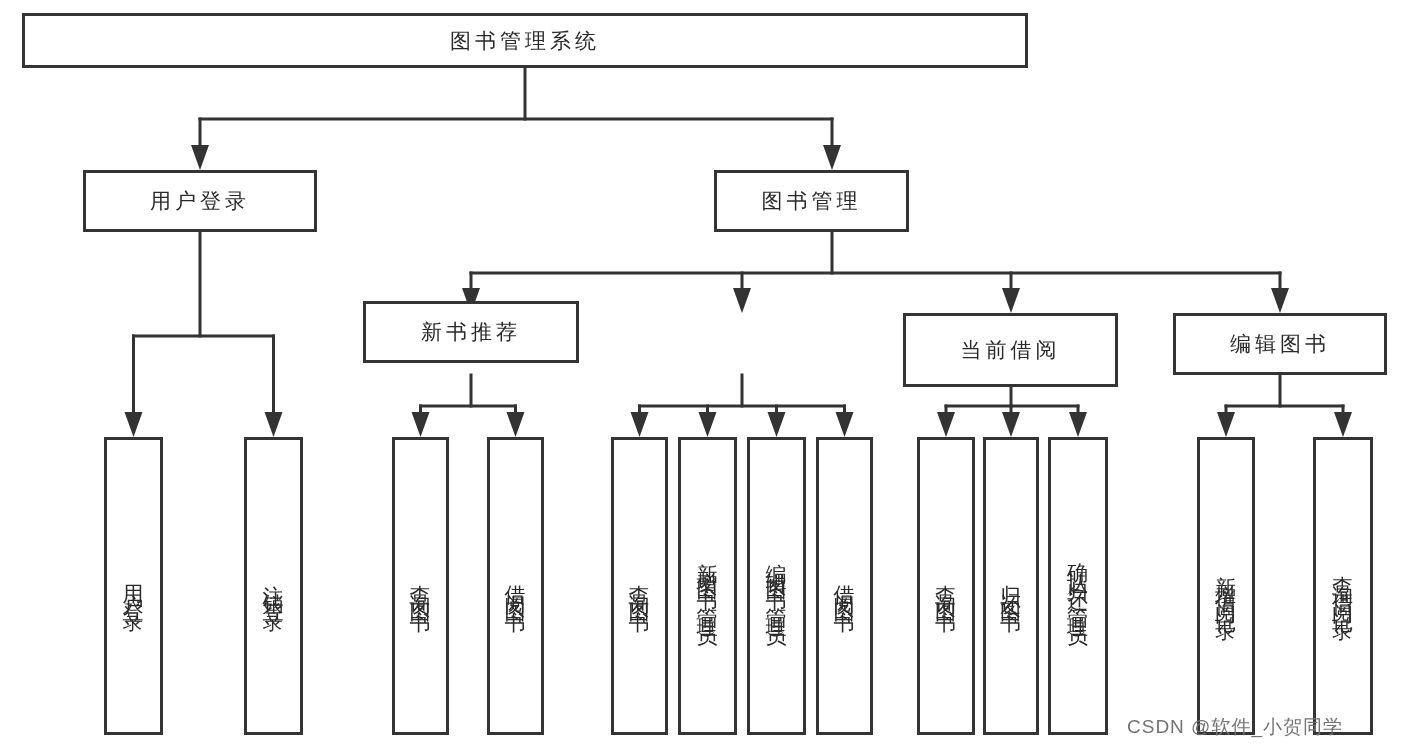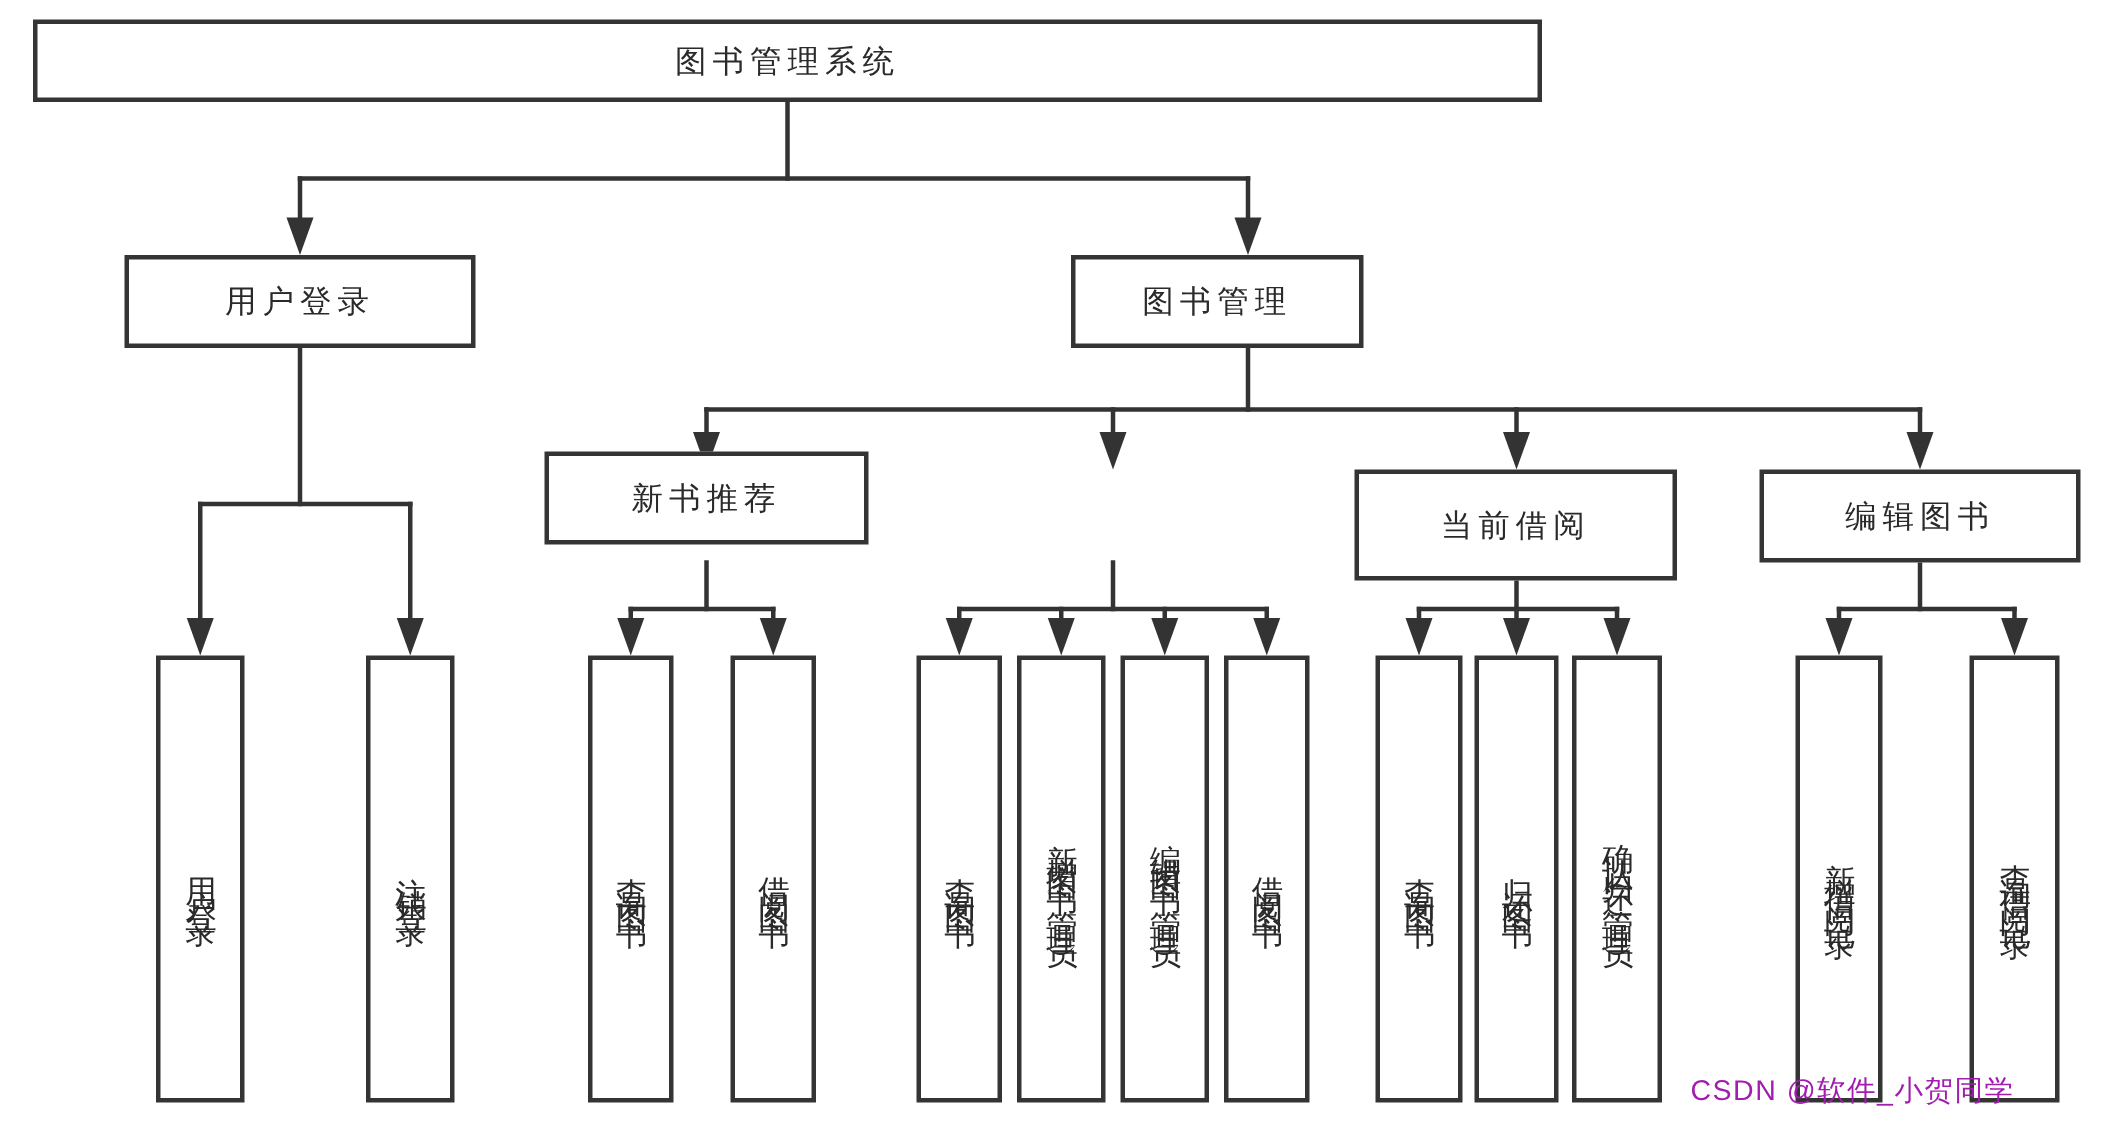--- a/index.html
+++ b/index.html
@@ -38,21 +38,21 @@
     letter-spacing:9px;
     line-height:1;
     color:#2a2a2a;
     white-space:nowrap;
   }
   .watermark {
     position:absolute;
     left:1127px; top:714px;
     font-size:19px;
     letter-spacing:1px;
-    color:#a21caf;
+    color:#737373;
     white-space:nowrap;
   }
 </style>
 </head>
 <body>
 
 <div class="canvas">
 
   <svg id="connectors" viewBox="0 0 1405 747" xmlns="http://www.w3.org/2000/svg">
       <line x1="525" y1="68" x2="525" y2="119" stroke="#333333" stroke-width="3" stroke-linecap="square"></line>

